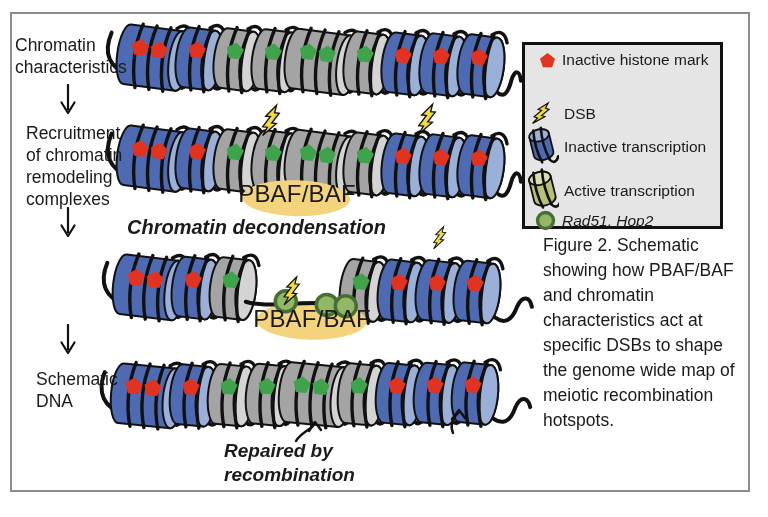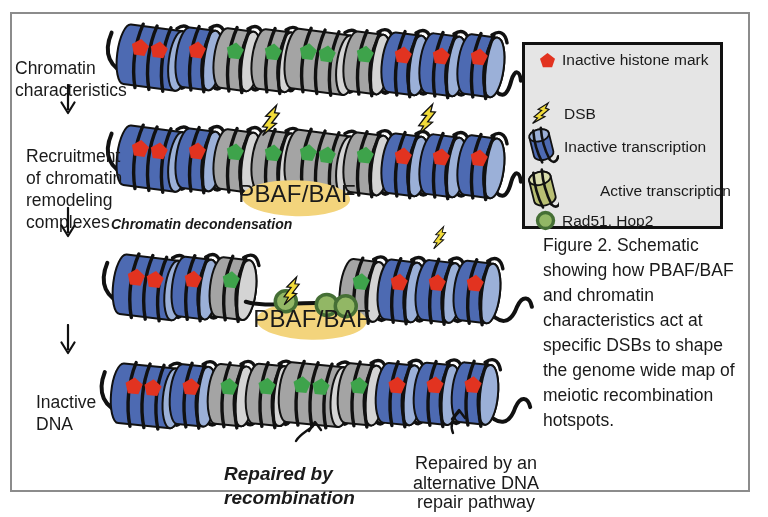--- a/index.html
+++ b/index.html
@@ -1,32 +1,32 @@
 <!DOCTYPE html>
 <html><head>
 <meta charset="utf-8">
 <style>
   html,body{margin:0;padding:0;background:#fff;}
   .stage{position:relative;width:768px;height:517px;background:#fff;overflow:hidden;
          font-family:"Liberation Sans", sans-serif;color:#1a1a1a;}
   .frame{position:absolute;left:10px;top:12px;width:736px;height:476px;border:2px solid #8c8c8c;}
   .abs{position:absolute;}
-  .pre{white-space:pre-line;margin-top:23px;}
+  .pre{white-space:pre-line;}
   svg#diagram{position:absolute;left:0;top:0;}
   .dna{fill:none;stroke:#111;stroke-width:4;stroke-linecap:round;}
   .dna2{fill:none;stroke:#111;stroke-width:3.4;stroke-linecap:round;}
   .outl{stroke:#111;stroke-width:2;}
   .arr{fill:none;stroke:#111;stroke-width:2.4;stroke-linecap:round;stroke-linejoin:round;}
   
   .flow{position:absolute;left:0;top:0;width:140px;height:517px;}
   .fstep{position:absolute;font-size:17.5px;line-height:22px;}
   .fstep.b{font-weight:bold;}
   .farrow{position:absolute;left:58px;}
   
-  .decon{position:absolute;left:111px;top:216px;font-size:14px;font-style:italic;font-weight:bold;}
+  .decon{position:absolute;left:127px;top:216px;font-size:20px;font-style:italic;font-weight:bold;}
   .pbaf{position:absolute;transform:translate(-50%,-50%);font-size:24px;letter-spacing:.2px;}
   .lbl-rec{position:absolute;left:224px;top:439px;width:148px;text-align:left;
            font-size:19px;line-height:24px;font-weight:bold;font-style:italic;}
   .lbl-alt{position:absolute;left:406px;top:431px;width:140px;text-align:center;
            font-size:18px;line-height:19.5px;}
   
   .caption{position:absolute;left:543px;top:233px;width:208px;font-size:17.5px;line-height:25px;}
   .caption b{font-weight:normal;}
   
   .legend{position:absolute;left:522px;top:16px;width:195px;height:181px;border:3px solid #111;background:#e5e5e5;margin-top:26px;}
@@ -401,32 +401,29 @@
     <div class="fstep abs pre" style="left:26px;top:122px;">Recruitment
 of chromatin
 remodeling
 complexes</div>
     <svg class="farrow" style="top:207px;" width="20" height="32">
       <path d="M10 1 L10 25 M3.5 18.5 L10 29 L16.5 18.5" fill="none" stroke="#111" stroke-width="2.2" stroke-linecap="round" stroke-linejoin="round"></path>
     </svg>
     <svg class="farrow" style="top:324px;" width="20" height="32">
       <path d="M10 1 L10 25 M3.5 18.5 L10 29 L16.5 18.5" fill="none" stroke="#111" stroke-width="2.2" stroke-linecap="round" stroke-linejoin="round"></path>
     </svg>
-    <div class="fstep abs pre" style="left:36px;top:368px;">Inactive
+    <div class="fstep abs pre" style="left:36px;top:368px;">Schematic
 DNA</div>
   </div>
 
   <div class="decon">Chromatin decondensation</div>
   <div class="pbaf" style="left:297px;top:194px;">PBAF/BAF</div>
   <div class="pbaf" style="left:312px;top:319px;">PBAF/BAF</div>
   <div class="lbl-rec pre">Repaired by
 recombination</div>
-  <div class="lbl-alt pre">Repaired by an
-alternative DNA
-repair pathway</div>
 
   <div class="caption">
     <b>Figure 2.</b>
     <span>Schematic showing how PBAF/BAF and chromatin characteristics act at specific DSBs to shape the genome wide map of meiotic recombination hotspots.</span>
   </div>
 
   <div class="legend">
     <div class="lrow" style="left:12px;top:6px;">
       <span class="lic" style="width:20px;">
         <svg width="17" height="17">
@@ -450,35 +447,35 @@
             <path d="M5 10 L5 29 A10 6 0 0 0 25 29 L25 10 A10 6 0 0 0 5 10 Z" fill="#4d6ab2" stroke="#111" stroke-width="1.8"></path>
             <ellipse cx="15" cy="10" rx="10" ry="6" fill="#9bb0d8" stroke="#111" stroke-width="1.8"></ellipse>
             <path d="M10.5 4 C8.5 15 8.5 25 11.5 37" fill="none" stroke="#111" stroke-width="2.6" stroke-linecap="round"></path>
             <path d="M18.5 3 C16.5 14 16.5 24 19.5 36" fill="none" stroke="#111" stroke-width="2.6" stroke-linecap="round"></path>
             <path d="M19.5 36 C22 41 26 40 28.5 35" fill="none" stroke="#111" stroke-width="2.6" stroke-linecap="round"></path>
           </g>
         </svg>
       </span>
       <span class="llab">Inactive transcription</span>
     </div>
-    <div class="lrow" style="left:2px;top:122px;gap:36px;">
+    <div class="lrow" style="left:2px;top:122px;">
       <span class="lic" style="width:32px;">
         <svg width="34" height="48">
           <g transform="rotate(-14 16 24)">
             <path d="M5 11 L5 32 A11 6.5 0 0 0 27 32 L27 11 A11 6.5 0 0 0 5 11 Z" fill="#b9bf74" stroke="#111" stroke-width="1.8"></path>
             <ellipse cx="16" cy="11" rx="11" ry="6.5" fill="#d9dcab" stroke="#111" stroke-width="1.8"></ellipse>
             <path d="M11 4 C9 16 9 27 12 40" fill="none" stroke="#111" stroke-width="2.6" stroke-linecap="round"></path>
             <path d="M20 3 C18 15 18 26 21 39" fill="none" stroke="#111" stroke-width="2.6" stroke-linecap="round"></path>
             <path d="M21 39 C24 44 28 43 30.5 38" fill="none" stroke="#111" stroke-width="2.6" stroke-linecap="round"></path>
           </g>
         </svg>
       </span>
       <span class="llab">Active transcription</span>
     </div>
-    <div class="lrow" style="left:8px;top:164px;">
+    <div class="lrow" style="left:8px;top:164px;font-style:italic;">
       <span class="lic" style="width:24px;">
         <svg width="23" height="23">
             <circle cx="11.5" cy="11.5" r="8" fill="#92b765" stroke="#456f35" stroke-width="3.4"></circle>
           </svg>
       </span>
       <span class="llab">Rad51, Hop2</span>
     </div>
   </div>
 </div>
 

